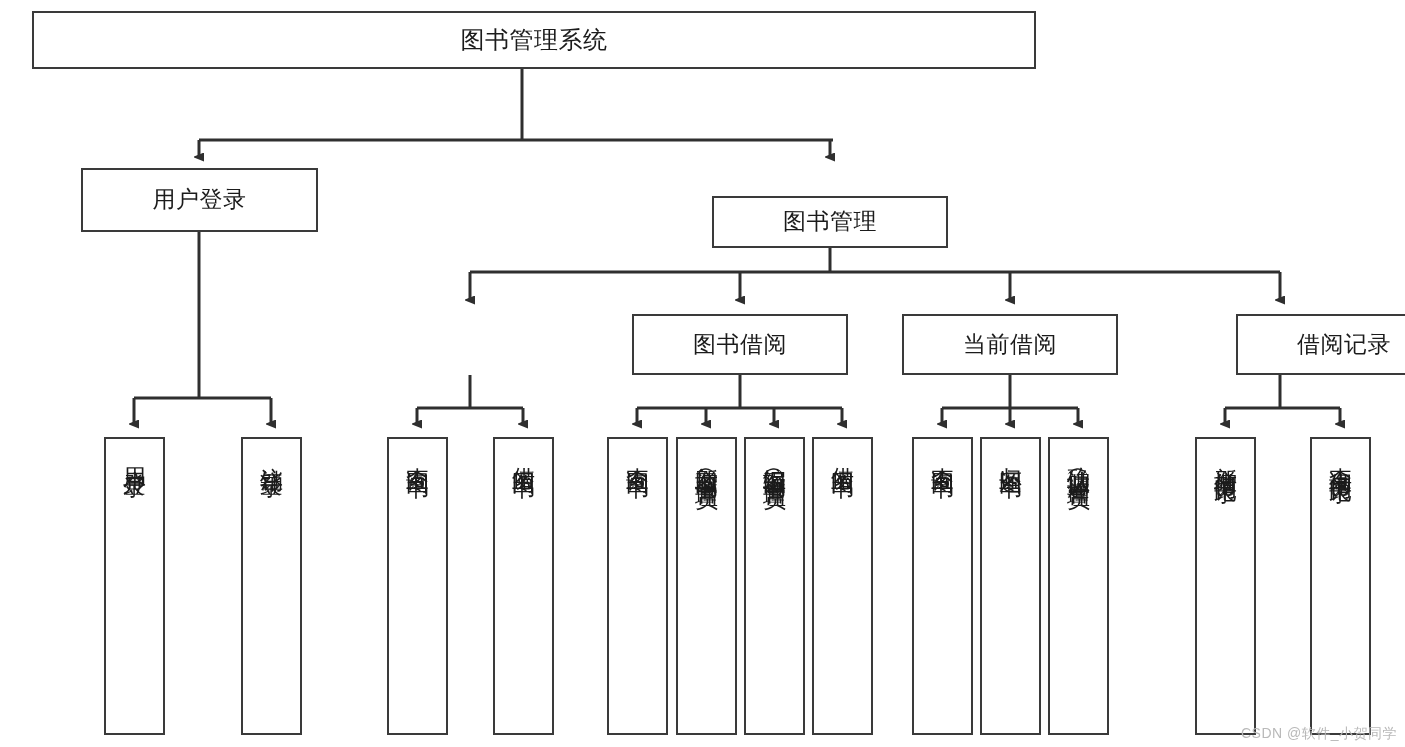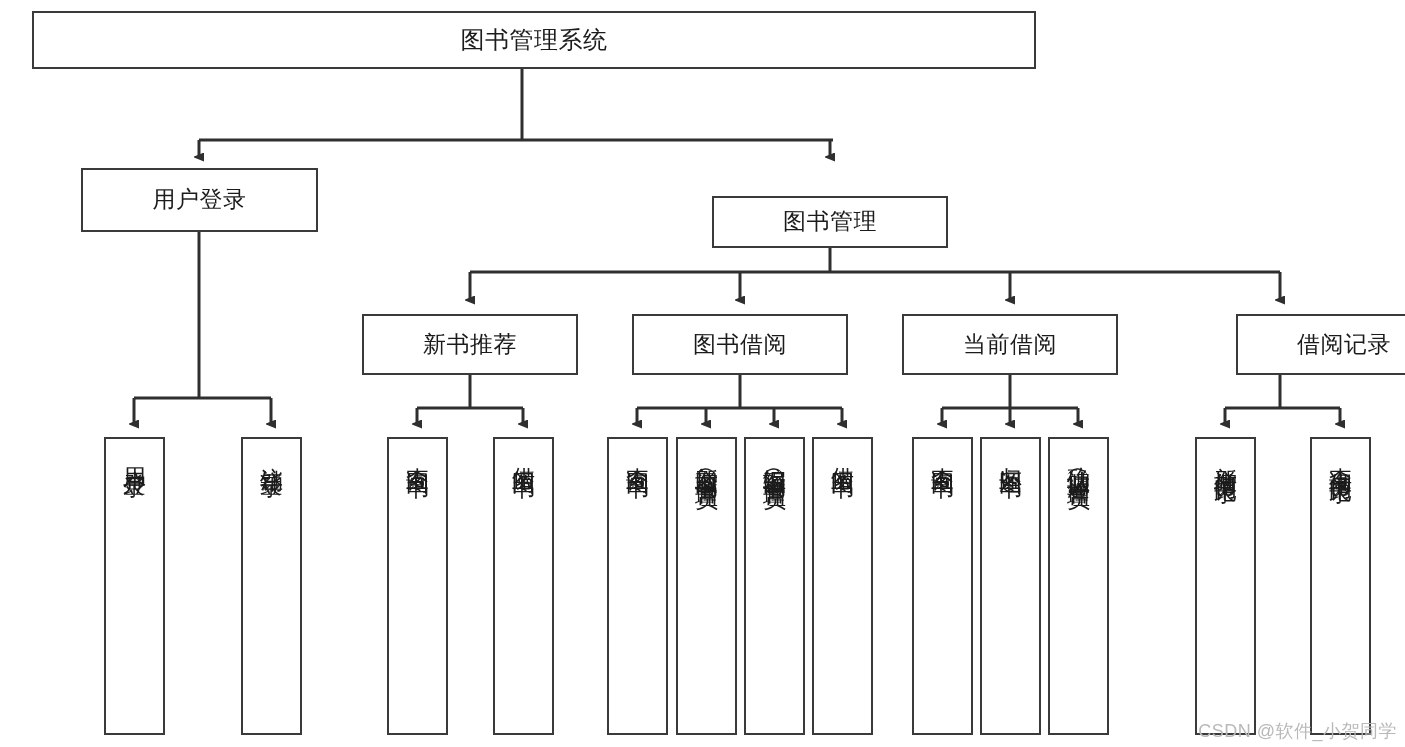--- a/index.html
+++ b/index.html
@@ -60,21 +60,21 @@
     font-size: 23px;
     line-height: 1.0;
     letter-spacing: 3px;
     white-space: normal;
     max-height: 100%;
   }
   .watermark {
     position: absolute;
     right: 8px;
     bottom: 4px;
-    font-size: 18px;
+    font-size: 14px;
     color: #b9b9b9;
     letter-spacing: 0.5px;
     white-space: nowrap;
     user-select: none;
     margin-left: 28px;
   }
 </style>
 </head>
 <body>
 
@@ -134,23 +134,20 @@
     <span class="node-label">图书管理系统</span>
   </div>
 
   <div class="node horiz" style="left:81px; top:168px; width:237px; height:64px;">
     <span class="node-label">用户登录</span>
   </div>
   <div class="node horiz" style="left:712px; top:168px; width:236px; height:52px;margin-top:28px;">
     <span class="node-label">图书管理</span>
   </div>
 
-  <div class="node horiz" style="left:362px; top:314px; width:216px; height:61px;">
-    <span class="node-label">新书推荐</span>
-  </div>
   <div class="node horiz" style="left:902px; top:314px; width:216px; height:61px;">
     <span class="node-label">当前借阅</span>
   </div>
   <div class="node horiz" style="left:632px; top:314px; width:216px; height:61px;">
     <span class="node-label">图书借阅</span>
   </div>
   <div class="node horiz" style="left:1236px; top:314px; width:216px; height:61px;">
     <span class="node-label">借阅记录</span>
   </div>
 

